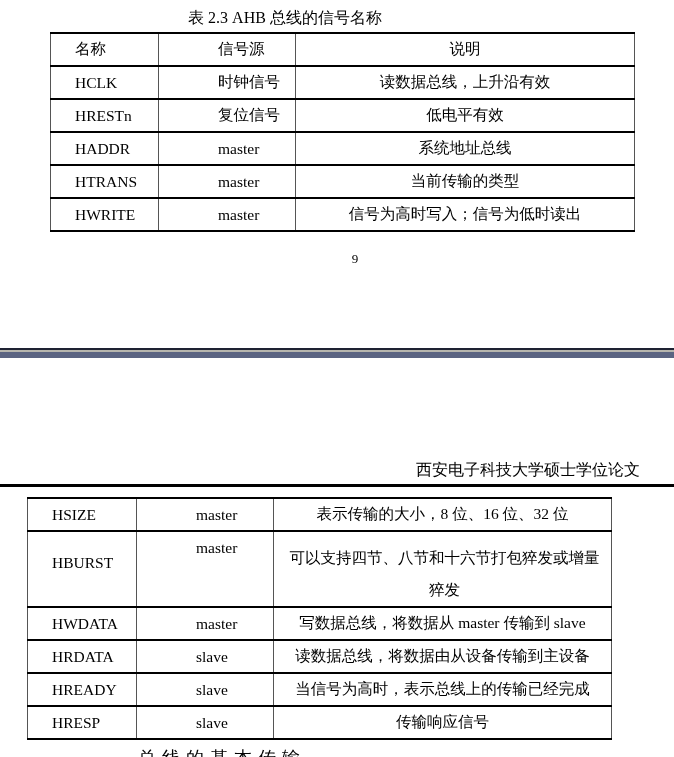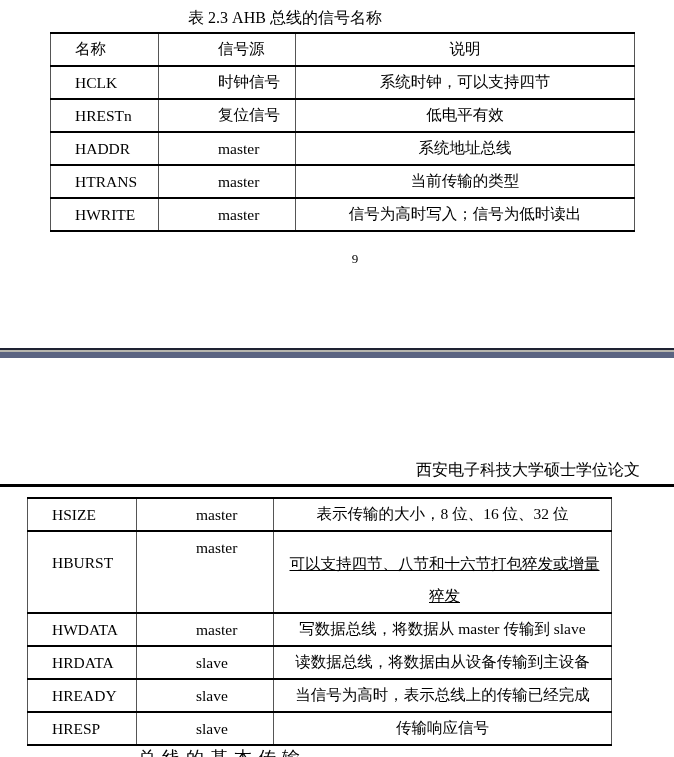--- a/index.html
+++ b/index.html
@@ -18,21 +18,21 @@
     font-size: 15.5px;
   }
   table.sig td {
     padding: 0; vertical-align: middle; white-space: nowrap;
     border-left: 1px solid #555; border-right: 1px solid #555;
     border-top: 2px solid #000; border-bottom: 2px solid #000;
   }
   table.sig td.c1 { text-align: left; padding-left: 24px; }
   table.sig td.c2 { text-align: left; padding-left: 59px; }
   table.sig td.c3 { text-align: center; }
-  table.sig td.c3.wrap { white-space: normal; line-height: 32px; vertical-align: top; padding-top: 16px; text-decoration: underline; }
+  table.sig td.c3.wrap { white-space: normal; line-height: 32px; vertical-align: top; padding-top: 10px; }
   #t1 { left: 50px; top: 32px; width: 584px; }
   #t1 tr { height: 33px; }
   #t1 tr.hdr td.c1 { }
   #t2 { left: 27px; top: 497px; width: 584px; }
   #t2 tr { height: 33px; }
   #t2 tr.tall { height: 67px; }
   .pagenum { left: 0; width: 710px; top: 251px; text-align: center; font-size: 13px; }
   .sep-dark { left: 0; width: 674px; top: 348px; height: 2px; background: #1e2233; }
   .sep-light { left: 0; width: 674px; top: 350px; height: 2px; background: #b7b6ae; }
   .sep-band { left: 0; width: 674px; top: 352px; height: 6px; background: #5b6482; }
@@ -57,21 +57,21 @@
     </colgroup>
   <tbody>
       <tr class="hdr">
     <td class="c1">名称</td>
     <td class="c2">信号源</td>
     <td class="c3">说明</td>
   </tr>
   <tr>
     <td class="c1">HCLK</td>
     <td class="c2">时钟信号</td>
-    <td class="c3">系统时钟，可以支持四节</td>
+    <td class="c3">读数据总线，上升沿有效</td>
   </tr>
   <tr>
     <td class="c1">HRESTn</td>
     <td class="c2">复位信号</td>
     <td class="c3">低电平有效</td>
   </tr>
   <tr>
     <td class="c1">HADDR</td>
     <td class="c2">master</td>
     <td class="c3">系统地址总线</td>

